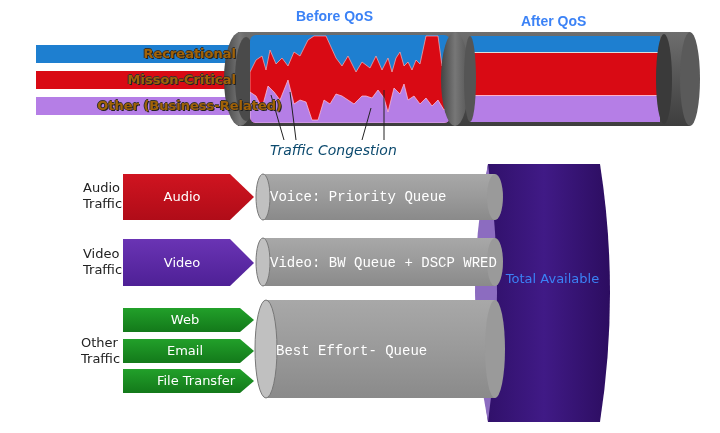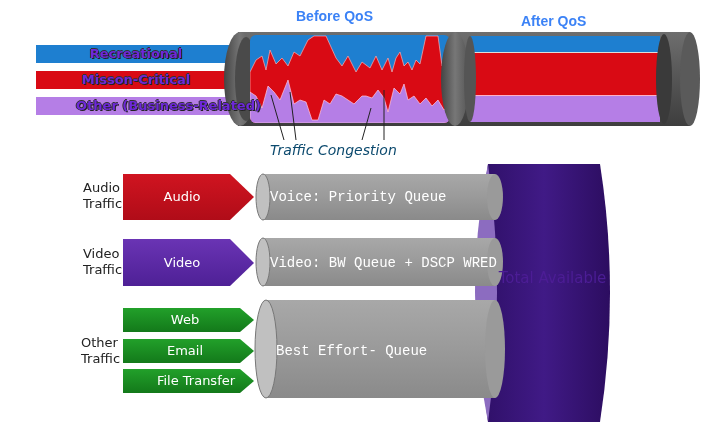--- a/index.html
+++ b/index.html
@@ -1,24 +1,24 @@
 <!DOCTYPE html>
 <html><head>
 <meta charset="utf-8">
 <style>
   html, body { margin: 0; padding: 0; background: #ffffff; }
   body { width: 720px; height: 433px; position: relative; overflow: hidden; font-family: "DejaVu Sans", "Liberation Sans", sans-serif; }
   .abs { position: absolute; }
   .title { font-family: "Liberation Sans", sans-serif; font-weight: bold; color: #3b82f6; font-size: 14px; }
-  .band-label { font-family: "DejaVu Sans", sans-serif; font-weight: bold; color: #6d28d9; font-size: 13px; text-align: center; text-shadow: 1px 1px 0 #222, -1px 0 0 #333, 0 -1px 0 #333; white-space: nowrap; }
+  .band-label { font-family: "DejaVu Sans", sans-serif; font-weight: bold; color: #a16207; font-size: 13px; text-align: right; text-shadow: 1px 1px 0 #222, -1px 0 0 #333, 0 -1px 0 #333; white-space: nowrap; }
   .traffic-label { font-family: "DejaVu Sans", sans-serif; font-size: 13px; color: #222; line-height: 16px; }
   .arrow-label { font-family: "DejaVu Sans", sans-serif; color: #ffffff; font-size: 13px; text-align: center; }
   .queue-label { font-family: Liberation Mono, monospace; color: #ffffff; font-size: 14px; white-space: nowrap; }
   .congestion { font-family: "DejaVu Sans", sans-serif; font-style: italic; font-size: 14px; color: #0c4a6e; }
-  .bw-label { font-family: "DejaVu Sans", sans-serif; color: #4c1d95; font-size: 15px; text-align: center; line-height: 17px; }
+  .bw-label { font-family: "DejaVu Sans", sans-serif; color: #3b82f6; font-size: 13px; text-align: center; line-height: 17px; }
 </style>
 </head>
 <body>
 
 <div class="abs title" style="left:296px; top:8px;">Before QoS</div>
 <div class="abs title" style="left:521px; top:13px;">After QoS</div>
 
 <svg class="abs" style="left:0; top:0;" width="720" height="165">
   <defs>
     <linearGradient id="pipeGrad" x1="0" y1="0" x2="0" y2="1">

